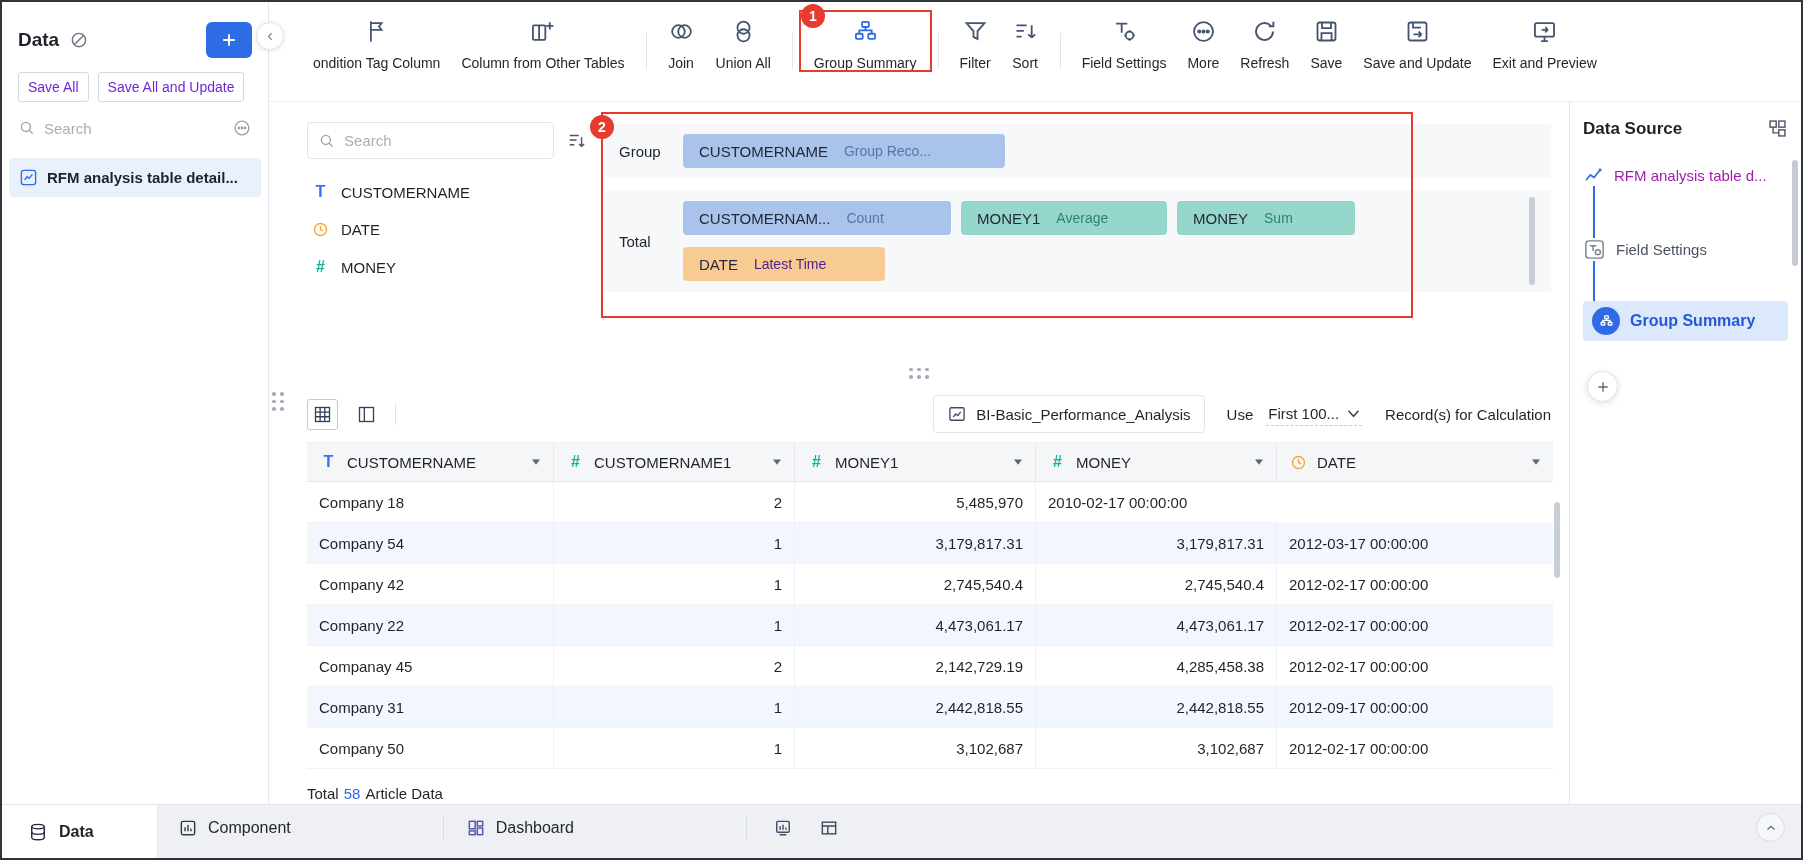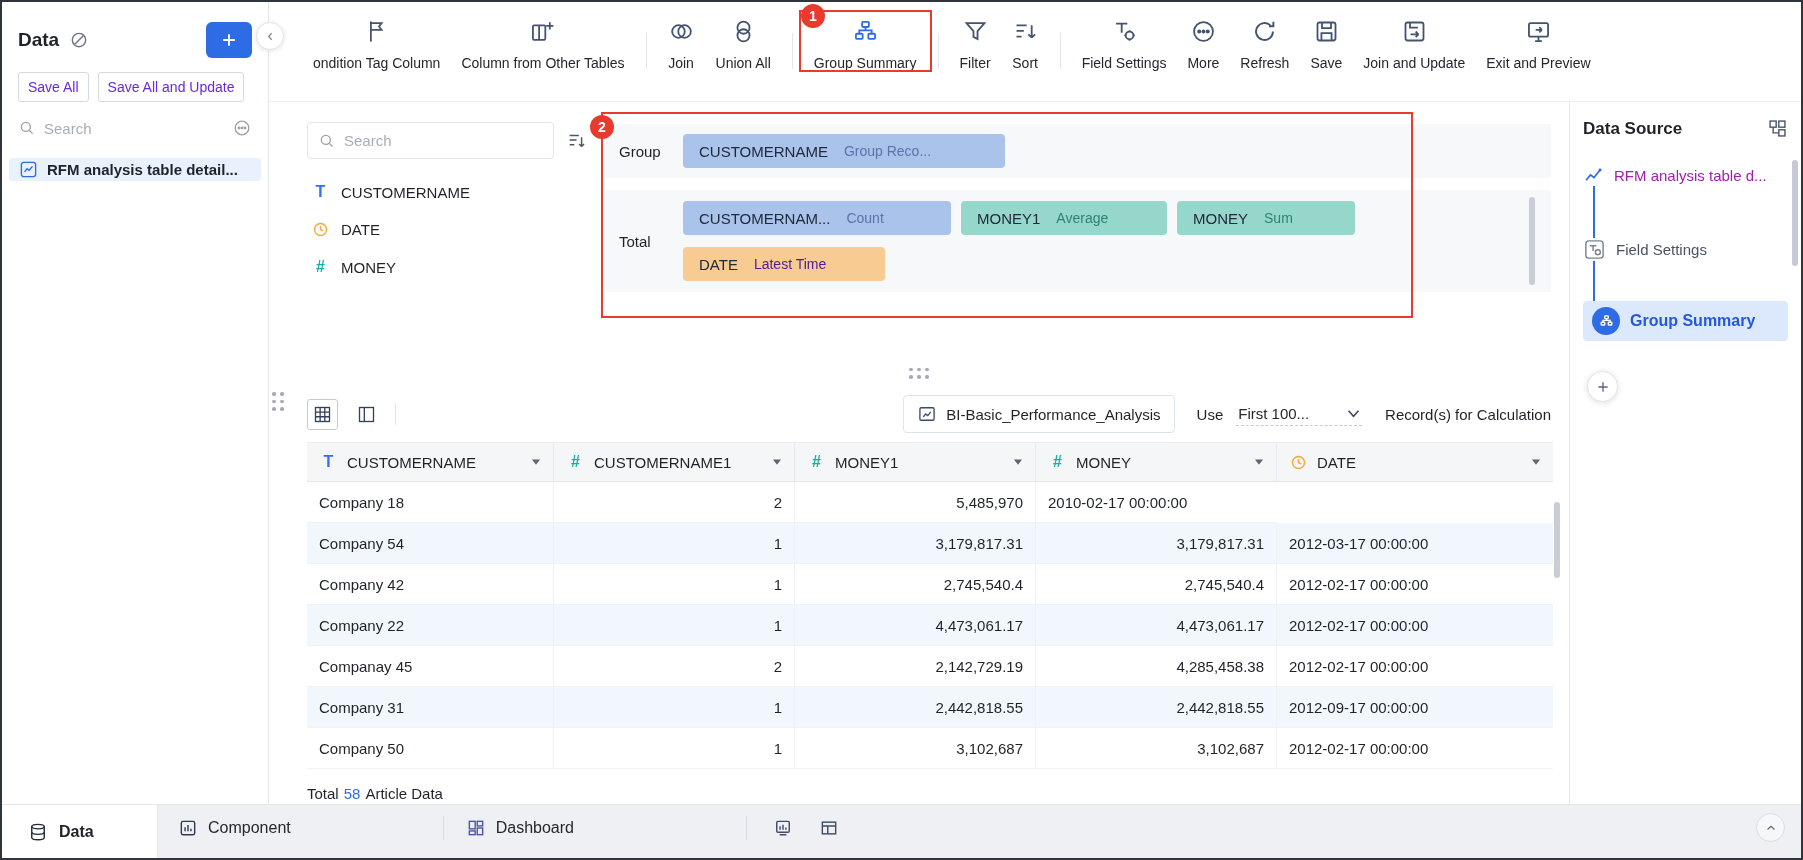--- a/index.html
+++ b/index.html
@@ -16,21 +16,21 @@
   .ls-title { font-size:19px; font-weight:700; }
   .ls-manage { margin-left:10px; color:#6d7483; display:flex; }
   .ls-add-btn { margin-left:auto; width:46px; height:36px; background:#2e6ce6; border:none; border-radius:6px;
                 color:#fff; display:flex; align-items:center; justify-content:center; cursor:pointer; }
   .ls-btn-row { display:flex; gap:9px; padding:14px 14px 0 16px; }
   .ls-btn { background:#fff; border:1px solid #d5d9e2; border-radius:3px; font-size:14px; padding:6px 9px;
             cursor:pointer; color:#6d28d9; white-space:nowrap; font-family:inherit; }
   .ls-search { display:flex; align-items:center; gap:8px; margin:16px 16px 0; color:#9aa1ad; }
   .ls-search input { border:none; outline:none; flex:1; min-width:0; font-size:15px; font-family:inherit; color:#1f2329; }
   .ls-search input::placeholder { color:#a7adb8; }
-  .ls-item { margin:20px 7px 0; background:#e9f1fd; border-radius:4px; padding:2px 10px; display:flex; align-items:center;
+  .ls-item { margin:20px 7px 0; background:#e9f1fd; border-radius:4px; padding:10px 10px; display:flex; align-items:center;
              gap:9px; cursor:pointer; }
   .ls-item-label { font-weight:700; font-size:15px; white-space:nowrap; overflow:hidden; text-overflow:ellipsis; }
   .ls-item .icn { color:#2e6ce6; display:flex; flex-shrink:0; }
 
   
   .panel-collapse { position:absolute; left:254px; top:20px; width:28px; height:28px; border-radius:50%;
                     background:#fff; border:1px solid #e1e4ea; box-shadow:0 1px 5px rgba(31,35,41,.12);
                     display:flex; align-items:center; justify-content:center; color:#7a8190; cursor:pointer; z-index:6; }
   .edge-dots { position:absolute; left:270px; top:390px; display:grid; grid-template-columns:repeat(2,4px); gap:4px; z-index:6; cursor:grab; }
   .edge-dots i, .v-drag i { width:3.5px; height:3.5px; border-radius:50%; background:#a4aab6; }
@@ -96,21 +96,21 @@
   .table-toolbar { height:56px; flex-shrink:0; display:flex; align-items:center; padding:0 18px 0 38px; gap:13px; }
   .view-btn { width:31px; height:31px; display:flex; align-items:center; justify-content:center; background:#fff;
               border:none; color:#33405a; cursor:pointer; border-radius:3px; }
   .view-btn.active { border:1px solid #c4c9d4; }
   .tt-sep { width:1px; height:22px; background:#e2e5eb; }
   .tt-spacer { flex:1; }
   .dataset-btn { display:flex; align-items:center; gap:9px; border:1px solid #dfe3ea; border-radius:4px; background:#fff;
                  height:38px; padding:12px 13px; font-size:15px; font-family:inherit; color:#1f2329; cursor:pointer; }
   .dataset-btn .icn { color:#3b4burg0; color:#3b4a66; display:flex; }
   .use-label { margin-left:9px; font-size:15px; }
-  .records-dd { display:flex; align-items:center; gap:38px; cursor:pointer; border-bottom:1px dashed #c4c9d4;
+  .records-dd { display:flex; align-items:center; gap:8px; cursor:pointer; border-bottom:1px dashed #c4c9d4;
                 padding:3px 2px; color:#23272f; font-size:15px; }
   .records-suffix { font-size:15px; margin-left:10px; }
 
   
   .tbl { margin:0 18px 0 38px; position:relative; font-size:15px; }
   .tr { display:grid; grid-template-columns:247px 241px 241px 241px 276px; }
   .th { background:#f4f6f8; height:40px; display:flex; align-items:center; gap:9px; padding:0 12px;
         border-right:1px solid #e5e8ee; border-top:1px solid #eceef2; border-bottom:1px solid #e5e8ee; cursor:pointer; }
   .th .hname { white-space:nowrap; overflow:hidden; text-overflow:ellipsis; }
   .th .caret { margin-left:auto; display:flex; flex-shrink:0; }
@@ -330,21 +330,21 @@
           <span class="tb-label">Save</span>
         </div>
         <div class="tb-item">
           <span class="tb-icon">
             <svg viewBox="0 0 24 24" fill="none" stroke="currentColor" stroke-width="1.6">
                 <rect x="4" y="4" width="16" height="16" rx="2"></rect>
                 <path d="M8 4v4.5h7"></path>
                 <path d="M8.5 14.5h7M15.5 14.5L13 12M15.5 14.5L13 17"></path>
               </svg>
           </span>
-          <span class="tb-label">Join and Update</span>
+          <span class="tb-label">Save and Update</span>
         </div>
         <div class="tb-item">
           <span class="tb-icon">
             <svg viewBox="0 0 24 24" fill="none" stroke="currentColor" stroke-width="1.6">
                 <rect x="3.5" y="4.5" width="17" height="12" rx="1.5"></rect>
                 <path d="M9 20.5h6M12 16.5v4"></path>
                 <path d="M9.5 10.5h5.5M15 10.5l-2.3-2.3M15 10.5l-2.3 2.3"></path>
               </svg>
           </span>
           <span class="tb-label">Exit and Preview</span>

